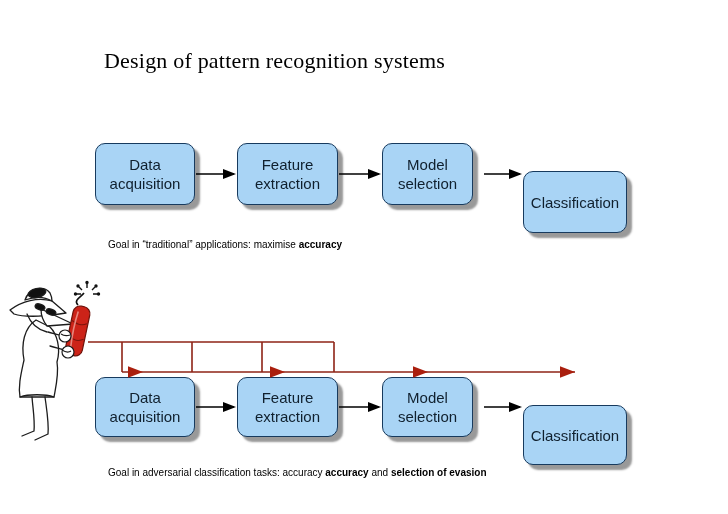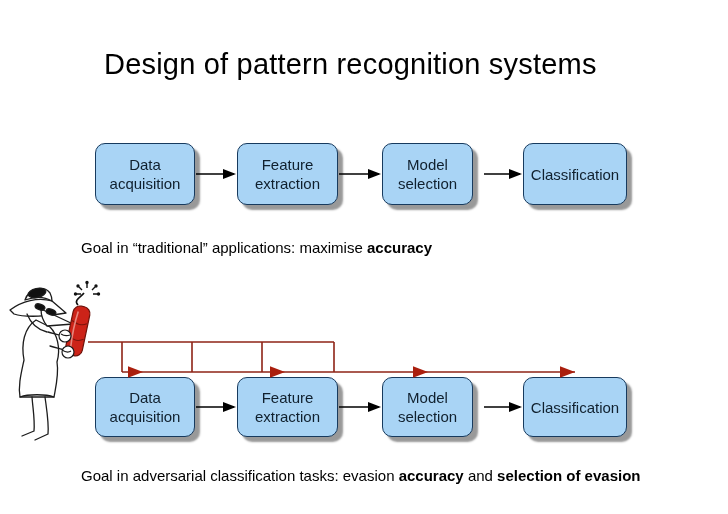--- a/index.html
+++ b/index.html
@@ -3,42 +3,43 @@
 <meta charset="utf-8">
 <style>
   html,body{margin:0;padding:0;}
   body{
     width:728px;height:514px;position:relative;overflow:hidden;
     background:var(--page_bg,#ffffff);
     font-family:"Liberation Sans",sans-serif;
   }
   .slide-title{
     position:absolute;left:104px;top:48px;
-    font-size:29px;letter-spacing:0.2px;color:var(--text_ink,#000);
+    font-size:22px;letter-spacing:0.2px;color:var(--text_ink,#000);
     white-space:nowrap;
+    font-family:Liberation Serif, serif;
   }
   .box{
     position:absolute;
     background:var(--box_fill,#a9d4f5);
     border:1.5px solid var(--box_border,#173a5e);
     border-radius:10px;
     box-shadow:5px 5px 2px var(--box_shadow,#999);
     display:flex;flex-direction:column;align-items:center;justify-content:center;
     font-size:15px;line-height:19px;color:#10202e;
     text-align:center;box-sizing:border-box;
   }
   .row-top .box{top:143px;height:62px;}
   .row-bottom .box{top:377px;height:60px;}
   .bx1{left:95px;width:100px;text-align:right;}
   .bx2{left:237px;width:101px;}
   .bx3{left:382px;width:91px;}
-  .bx4{left:523px;width:104px;}
+  .bx4{left:523px;width:104px;margin-top:28px;}
   .goal{
-    position:absolute;left:81px;
-    font-size:15px;color:var(--text_ink,#000);white-space:nowrap;
+    position:absolute;left:108px;
+    font-size:10px;color:var(--text_ink,#000);white-space:nowrap;
   }
   .goal-1{top:239px;}
   .goal-2{top:467px;}
   svg.overlay{position:absolute;left:0;top:0;pointer-events:none;}
   .spy-wrap{position:absolute;left:8px;top:280px;width:100px;height:180px;}
 </style>
 </head>
 <body>
 
 <div class="slide-title">Design of pattern recognition systems</div>
@@ -76,21 +77,21 @@
   </div>
   <div class="box bx4">
     <div>Classification</div>
   </div>
 </div>
 
 <div class="goal goal-1">
   <span>Goal in “traditional” applications: maximise </span><b>accuracy</b>
 </div>
 <div class="goal goal-2">
-  <span>Goal in adversarial classification tasks: evasion </span><b>accuracy</b><span> and </span><b>selection of evasion</b>
+  <span>Goal in adversarial classification tasks: accuracy </span><b>accuracy</b><span> and </span><b>selection of evasion</b>
 </div>
 
 <div class="spy-wrap">
   <svg width="100" height="180" viewBox="0 0 100 180">
     <g stroke="#1c1c1c" stroke-width="1.3" fill="#ffffff" stroke-linecap="round" stroke-linejoin="round">
 
       <path d="M28,40 C16,48 13,64 16,80 C13,94 10,106 12,117 L46,117 C48,106 51,94 49,82 C53,68 49,54 42,47 Z"></path>
 
       <path d="M12,117 C20,114 38,114 46,117" fill="none"></path>
 

